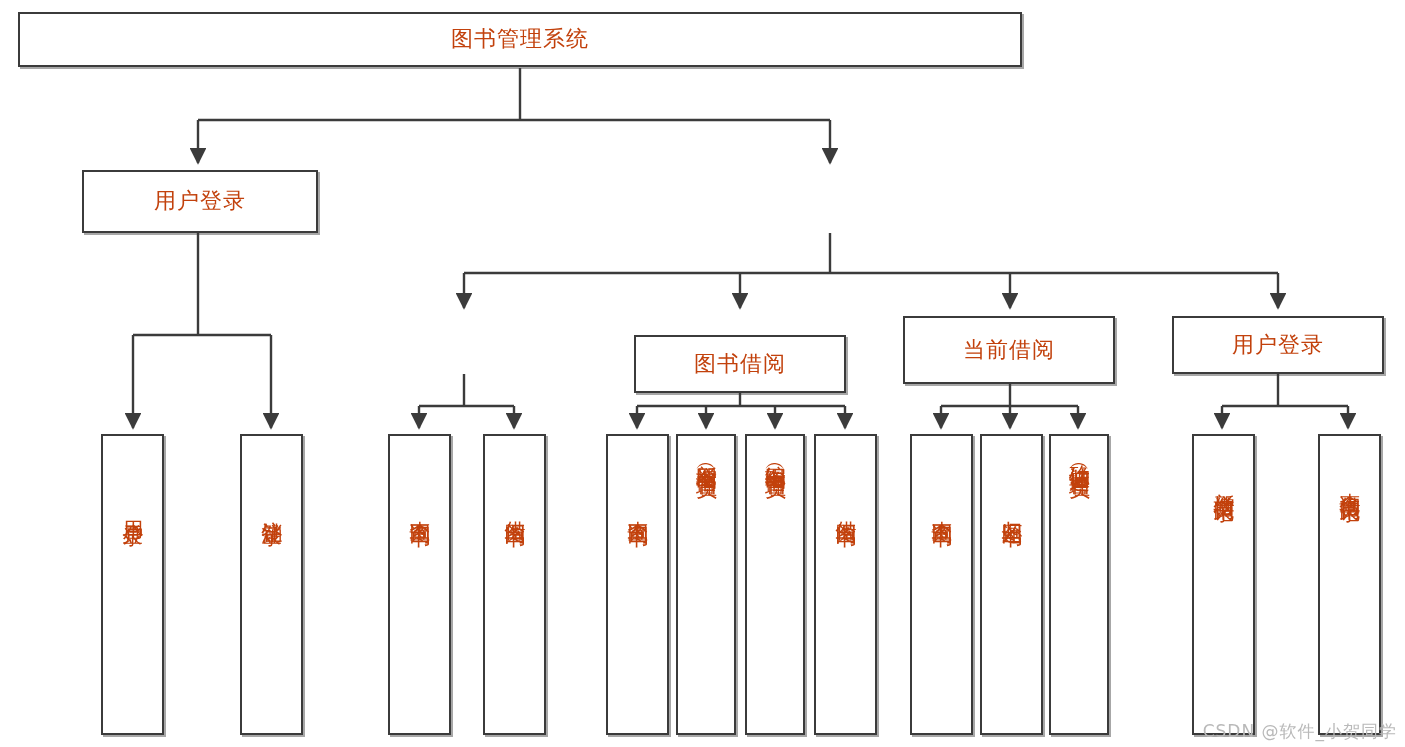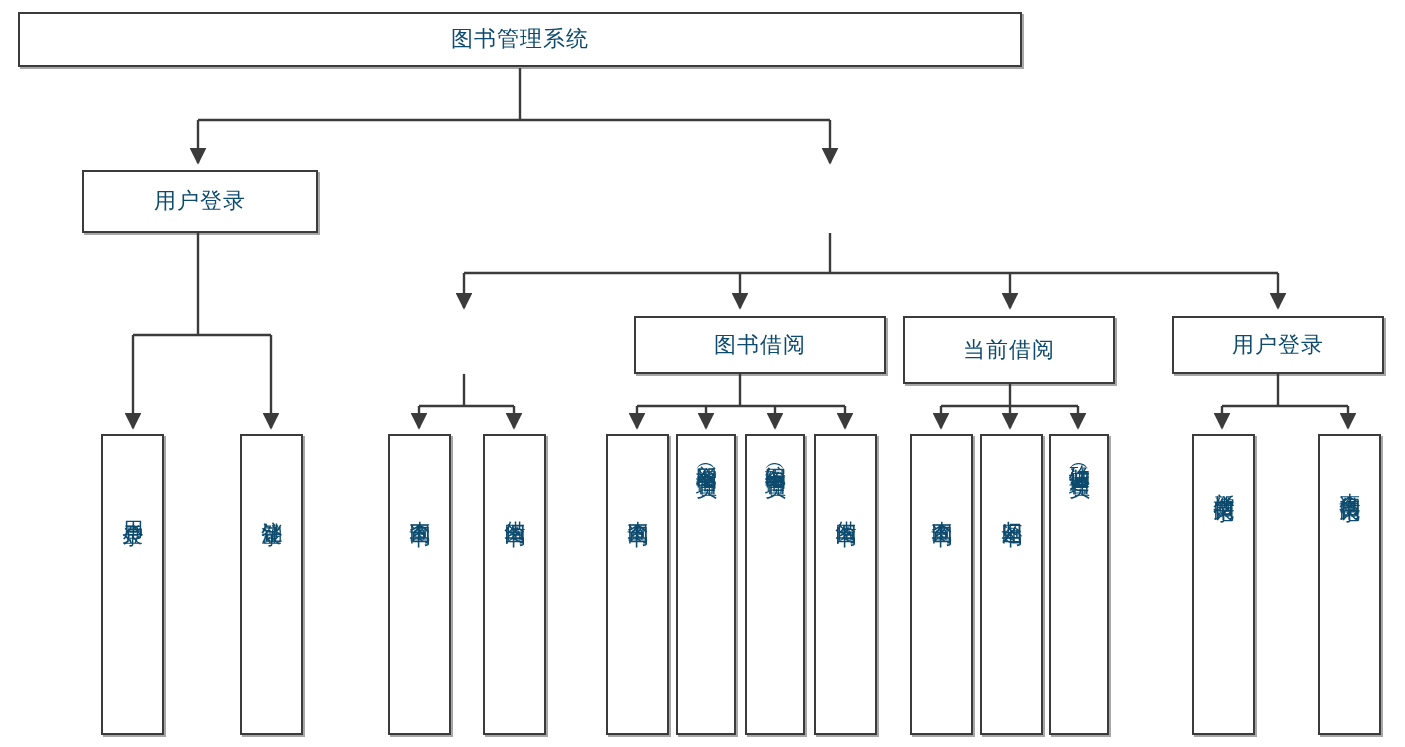--- a/index.html
+++ b/index.html
@@ -28,21 +28,21 @@
   }
   .node {
     position: absolute;
     box-sizing: border-box;
     background: #ffffff;
     border: 2px solid #3b3b3b;
     box-shadow: 2px 2px 0 rgba(60,60,60,0.45);
     display: flex;
     align-items: center;
     justify-content: center;
-    color: #0c4a6e;
+    color: #c2410c;
     z-index: 2;
   }
   .node.horiz {
     font-size: 22px;
     letter-spacing: 1px;
     line-height: 1.1;
     white-space: nowrap;
   }
   .node.vert {
     align-items: flex-start;
@@ -135,21 +135,21 @@
   </svg>
 
   <div class="node horiz" style="left:18px; top:12px; width:1004px; height:55px;">
     <span>图书管理系统</span>
   </div>
 
   <div class="node horiz" style="left:82px; top:170px; width:236px; height:63px;">
     <span>用户登录</span>
   </div>
 
-  <div class="node horiz" style="left:634px; top:316px; width:252px; height:58px;">
+  <div class="node horiz" style="left:634px; top:335px; width:212px; height:58px;">
     <span>图书借阅</span>
   </div>
   <div class="node horiz" style="left:903px; top:316px; width:212px; height:68px;">
     <span>当前借阅</span>
   </div>
   <div class="node horiz" style="left:1172px; top:316px; width:212px; height:58px;">
     <span>用户登录</span>
   </div>
 
   <div class="node vert mid" style="left:101px; top:434px; width:63px; height:301px;">
@@ -189,13 +189,14 @@
     <span class="vlabel">确认归还（管理员）</span>
   </div>
 
   <div class="node vert mid3" style="left:1192px; top:434px; width:63px; height:301px;">
     <span class="vlabel">新增借阅记录</span>
   </div>
   <div class="node vert mid3" style="left:1318px; top:434px; width:63px; height:301px;">
     <span class="vlabel">查询借阅记录</span>
   </div>
 
+  <div class="watermark">CSDN @软件_小贺同学</div>
 </div>
 
 </body></html>

